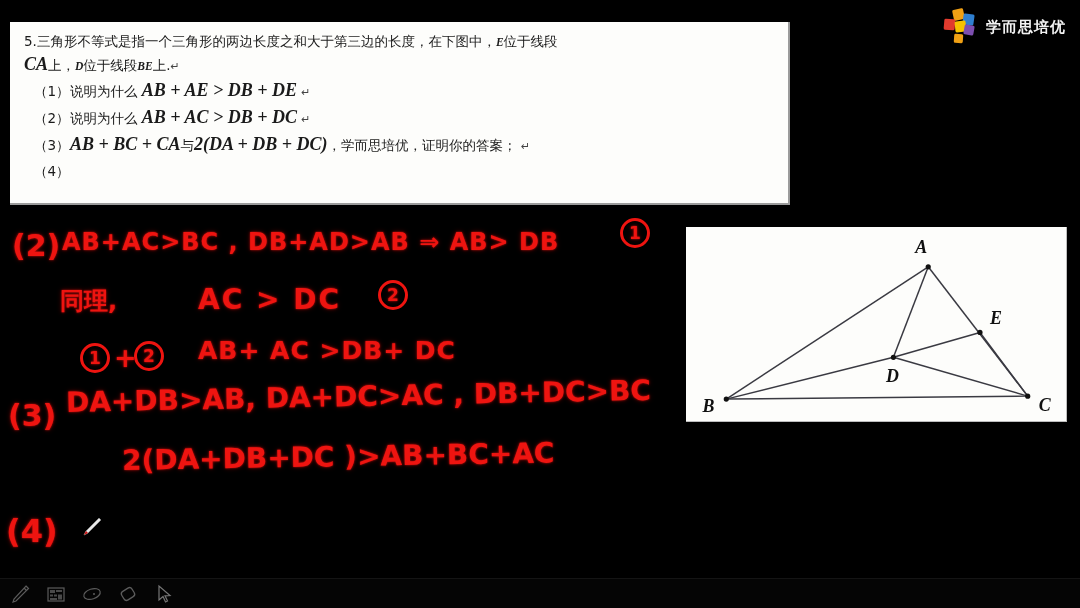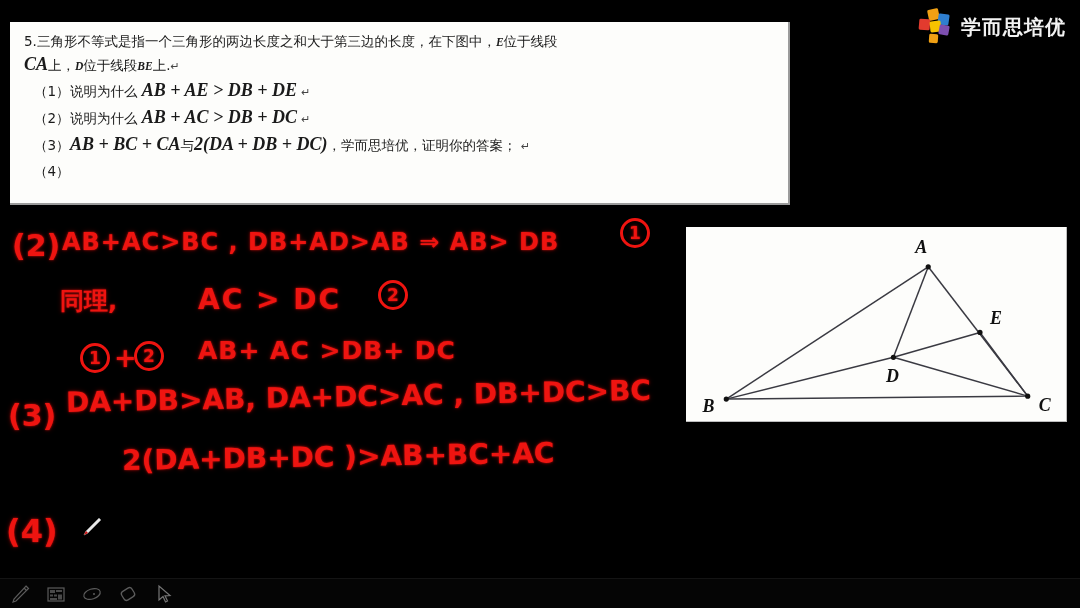--- a/index.html
+++ b/index.html
@@ -27,21 +27,21 @@
   .pilcrow{ font-family:"DejaVu Sans", sans-serif; font-size:11px; color:#444; }
   .q-item{ display:flex; align-items:baseline; line-height:24px; font-size:13.5px; }
   .q-num{ width:46px; flex:none; padding-left:10px; font-family:"DejaVu Sans", sans-serif;}
   .q-body{ white-space:nowrap; }
 
   
   #logo{ position:absolute; right:14px; top:9px; display:flex; align-items:center; gap:8px; }
   #logo-mark{ position:relative; width:34px; height:36px; }
   #logo-mark i{ position:absolute; display:block; border-radius:1.5px; }
   #logo-text{
-    color:#f2f2f2; font-size:20px; font-weight:bold;
+    color:#f2f2f2; font-size:15px; font-weight:bold;
     font-family:"DejaVu Sans", sans-serif; letter-spacing:1px;
   }
 
   
   #fig-panel{
     position:absolute; left:686px; top:227px; width:381px; height:195px;
     background:#fdfdfb;
     border-right:1px solid #bdbdbd;
     border-bottom:1px solid #bdbdbd;
   }

